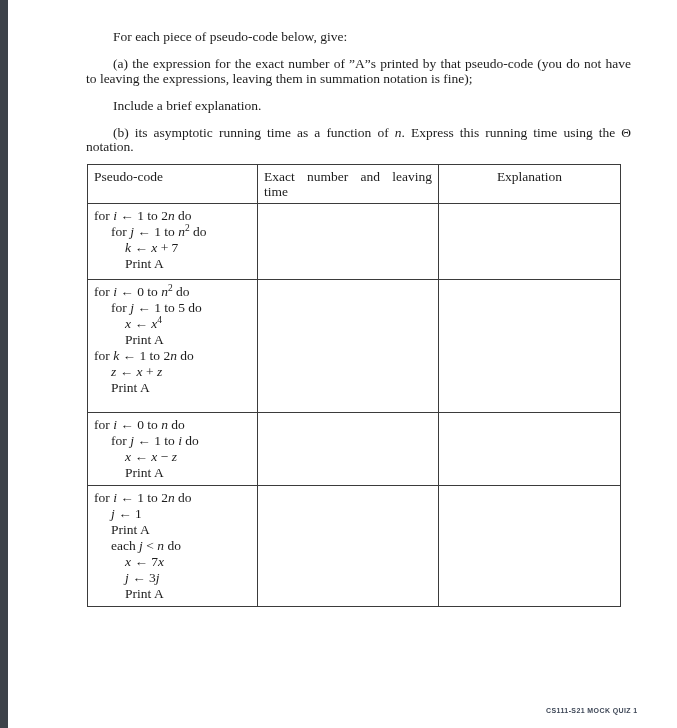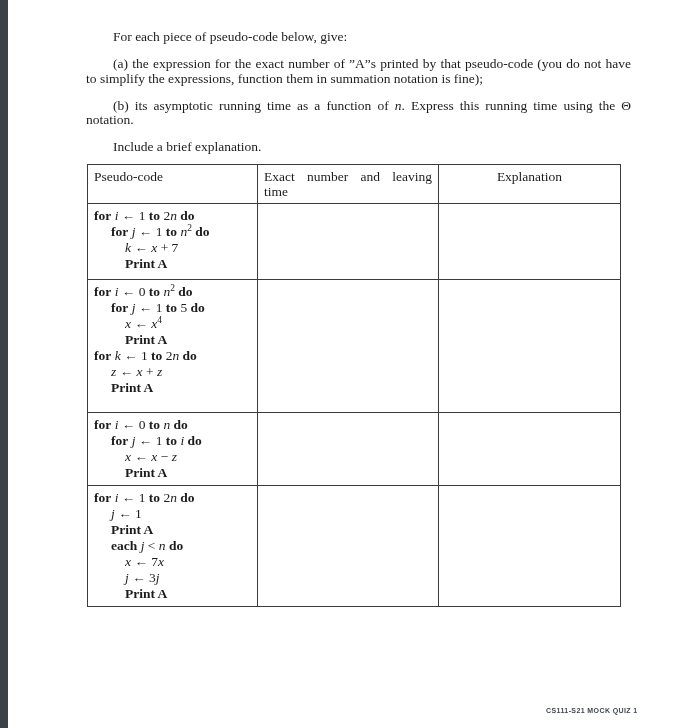--- a/index.html
+++ b/index.html
@@ -29,40 +29,40 @@
   th.col-exact { text-align:justify; }
   th.col-expl  { text-align:center; }
   tbody tr:nth-child(1) { height:76px; }
   tbody tr:nth-child(2) { height:133px; }
   tbody tr:nth-child(3) { height:67px; }
   tbody tr:nth-child(4) { height:64px; }
   tbody tr:nth-child(5) { height:123px; }
   .code-line { font-size:13.5px; line-height:16px; white-space:nowrap; }
   .ind1 { padding-left:17px; }
   .ind2 { padding-left:31px; }
-  .kw { font-weight:bold; }
+  .kw { font-weight:normal; }
   .vr { font-style:italic; }
   .sup { font-size:9.5px; vertical-align:super; line-height:0; }
   .footer {
     position:absolute; left:546px; top:707px;
     font-family:"Liberation Sans", sans-serif; font-size:7px; font-weight:bold;
     letter-spacing:0.4px; color:#3e4757;
   }
 </style>
 </head>
 <body>
 
 <div class="page">
   <div class="left-strip"></div>
 
   <div class="intro" id="intro">
       <p><span>For each piece of pseudo-code below, give:</span></p>
-      <p><span>(a) the expression for the exact number of ”A”s printed by that pseudo-code (you do not have to simplify the expressions, function them in summation notation is fine);</span></p>
+      <p><span>(a) the expression for the exact number of ”A”s printed by that pseudo-code (you do not have to leaving the expressions, leaving them in summation notation is fine);</span></p>
+      <p><span>Include a brief explanation.</span></p>
       <p><span>(b) its asymptotic running time as a function of </span><span class="vr">n</span><span>. Express this running time using the Θ notation.</span></p>
-      <p><span>Include a brief explanation.</span></p>
     </div>
 
   <table class="quiz">
     <colgroup>
       <col style="width:170px">
       <col style="width:181px">
       <col style="width:182px">
     </colgroup>
     <thead>
       <tr>

